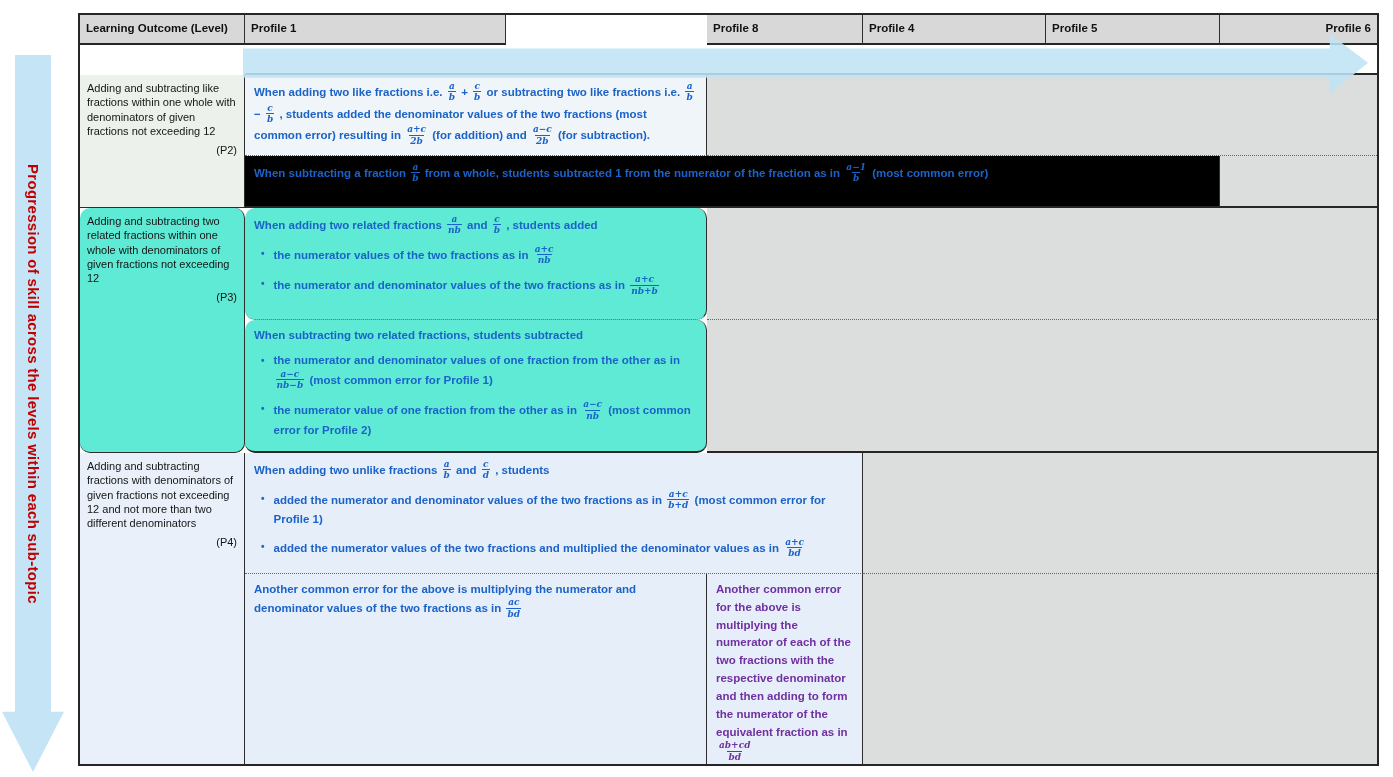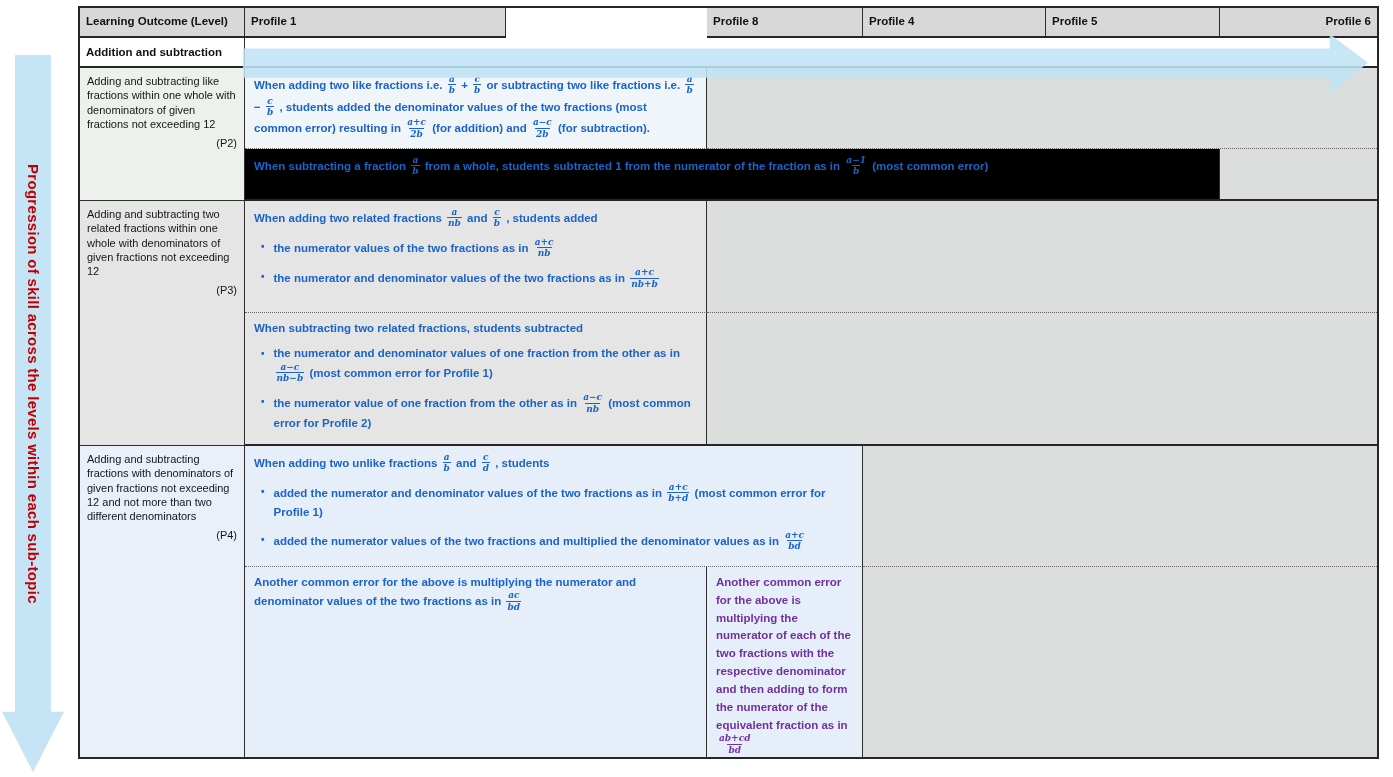--- a/index.html
+++ b/index.html
@@ -2,21 +2,21 @@
 <html><head>
 <meta charset="utf-8">
 <style>
   html,body{margin:0;padding:0;}
   body{
     width:1393px;height:777px;position:relative;background:#ffffff;
     font-family:"Liberation Sans",sans-serif;overflow:hidden;
   }
   
   .tbl{
-    position:absolute;left:78px;top:6px;
+    position:absolute;left:78px;top:13px;
     display:grid;
     grid-template-columns:165px 261px 201px 156px 183px 174px 157px;
     grid-template-rows:30px 30px 81px 52px 112px 133px 121px 190px;
     border:2px solid #262626;
     background:#ffffff;
     z-index:1;
   }
   .cell{
     box-sizing:border-box;
     border-right:1px solid #2e2e2e;
@@ -46,21 +46,21 @@
   .err-cell{
     font-size:11.5px;line-height:1.5;
     padding:7px 9px 5px 9px;
   }
   .blue{color:#1b63c8;}
   .purple{color:#7030a0;}
   .gray-cell{background:#dcdddd;}
   .bg-p2lo{background:#edf1ec;}
   .bg-p2r1{background:#eff5f8;}
   .bg-p2r2{background:#000000;}
-  .bg-cream{background:#e5e5e5;}
+  .bg-cream{background:#5eead4;border-radius:10px;}
   .bg-p4lo{background:#e9f0fa;}
   .bg-p4{background:#e6eef9;}
   
   .para{margin:0 0 6px 0;font-weight:bold;}
   .para.bullet{display:flex;gap:9px;padding-left:7px;margin:8px 0 9px 0;}
   .para.bullet .dot{flex:0 0 auto;font-size:10px;line-height:1.7;}
   .frac{
     display:inline-flex;flex-direction:column;align-items:center;
     vertical-align:middle;
     font-family:"DejaVu Serif",serif;font-style:italic;
@@ -110,21 +110,20 @@
 
 <div class="tbl">
 
   <div class="cell hcell thickb" style="grid-column:1;grid-row:1">Learning Outcome (Level)</div>
   <div class="cell hcell thickb" style="grid-column:2;grid-row:1">Profile 1</div>
   <div class="cell hcell thickb" style="grid-column:4;grid-row:1">Profile 8</div>
   <div class="cell hcell thickb" style="grid-column:5;grid-row:1">Profile 4</div>
   <div class="cell hcell thickb" style="grid-column:6;grid-row:1">Profile 5</div>
   <div class="cell hcell thickb nr" style="grid-column:7;grid-row:1">Profile 6</div>
 
-  <div class="cell section-cell" style="grid-column:1;grid-row:2">Addition and subtraction</div>
   <div class="cell arrow-zone nr" style="grid-column:2/8;grid-row:2"></div>
 
   <div class="cell lo-cell bg-p2lo" style="grid-column:1;grid-row:3/5">
     <div>Adding and subtracting like fractions within one whole with denominators of given fractions not exceeding 12</div>
     <div class="lo-level">(P2)</div>
   </div>
   <div class="cell err-cell blue bg-p2r1 dotb" style="grid-column:2/4;grid-row:3">
       <div class="para">When adding two like fractions i.e.  <span class="frac">
           <span class="num">a</span>
           <span class="den">b</span>

